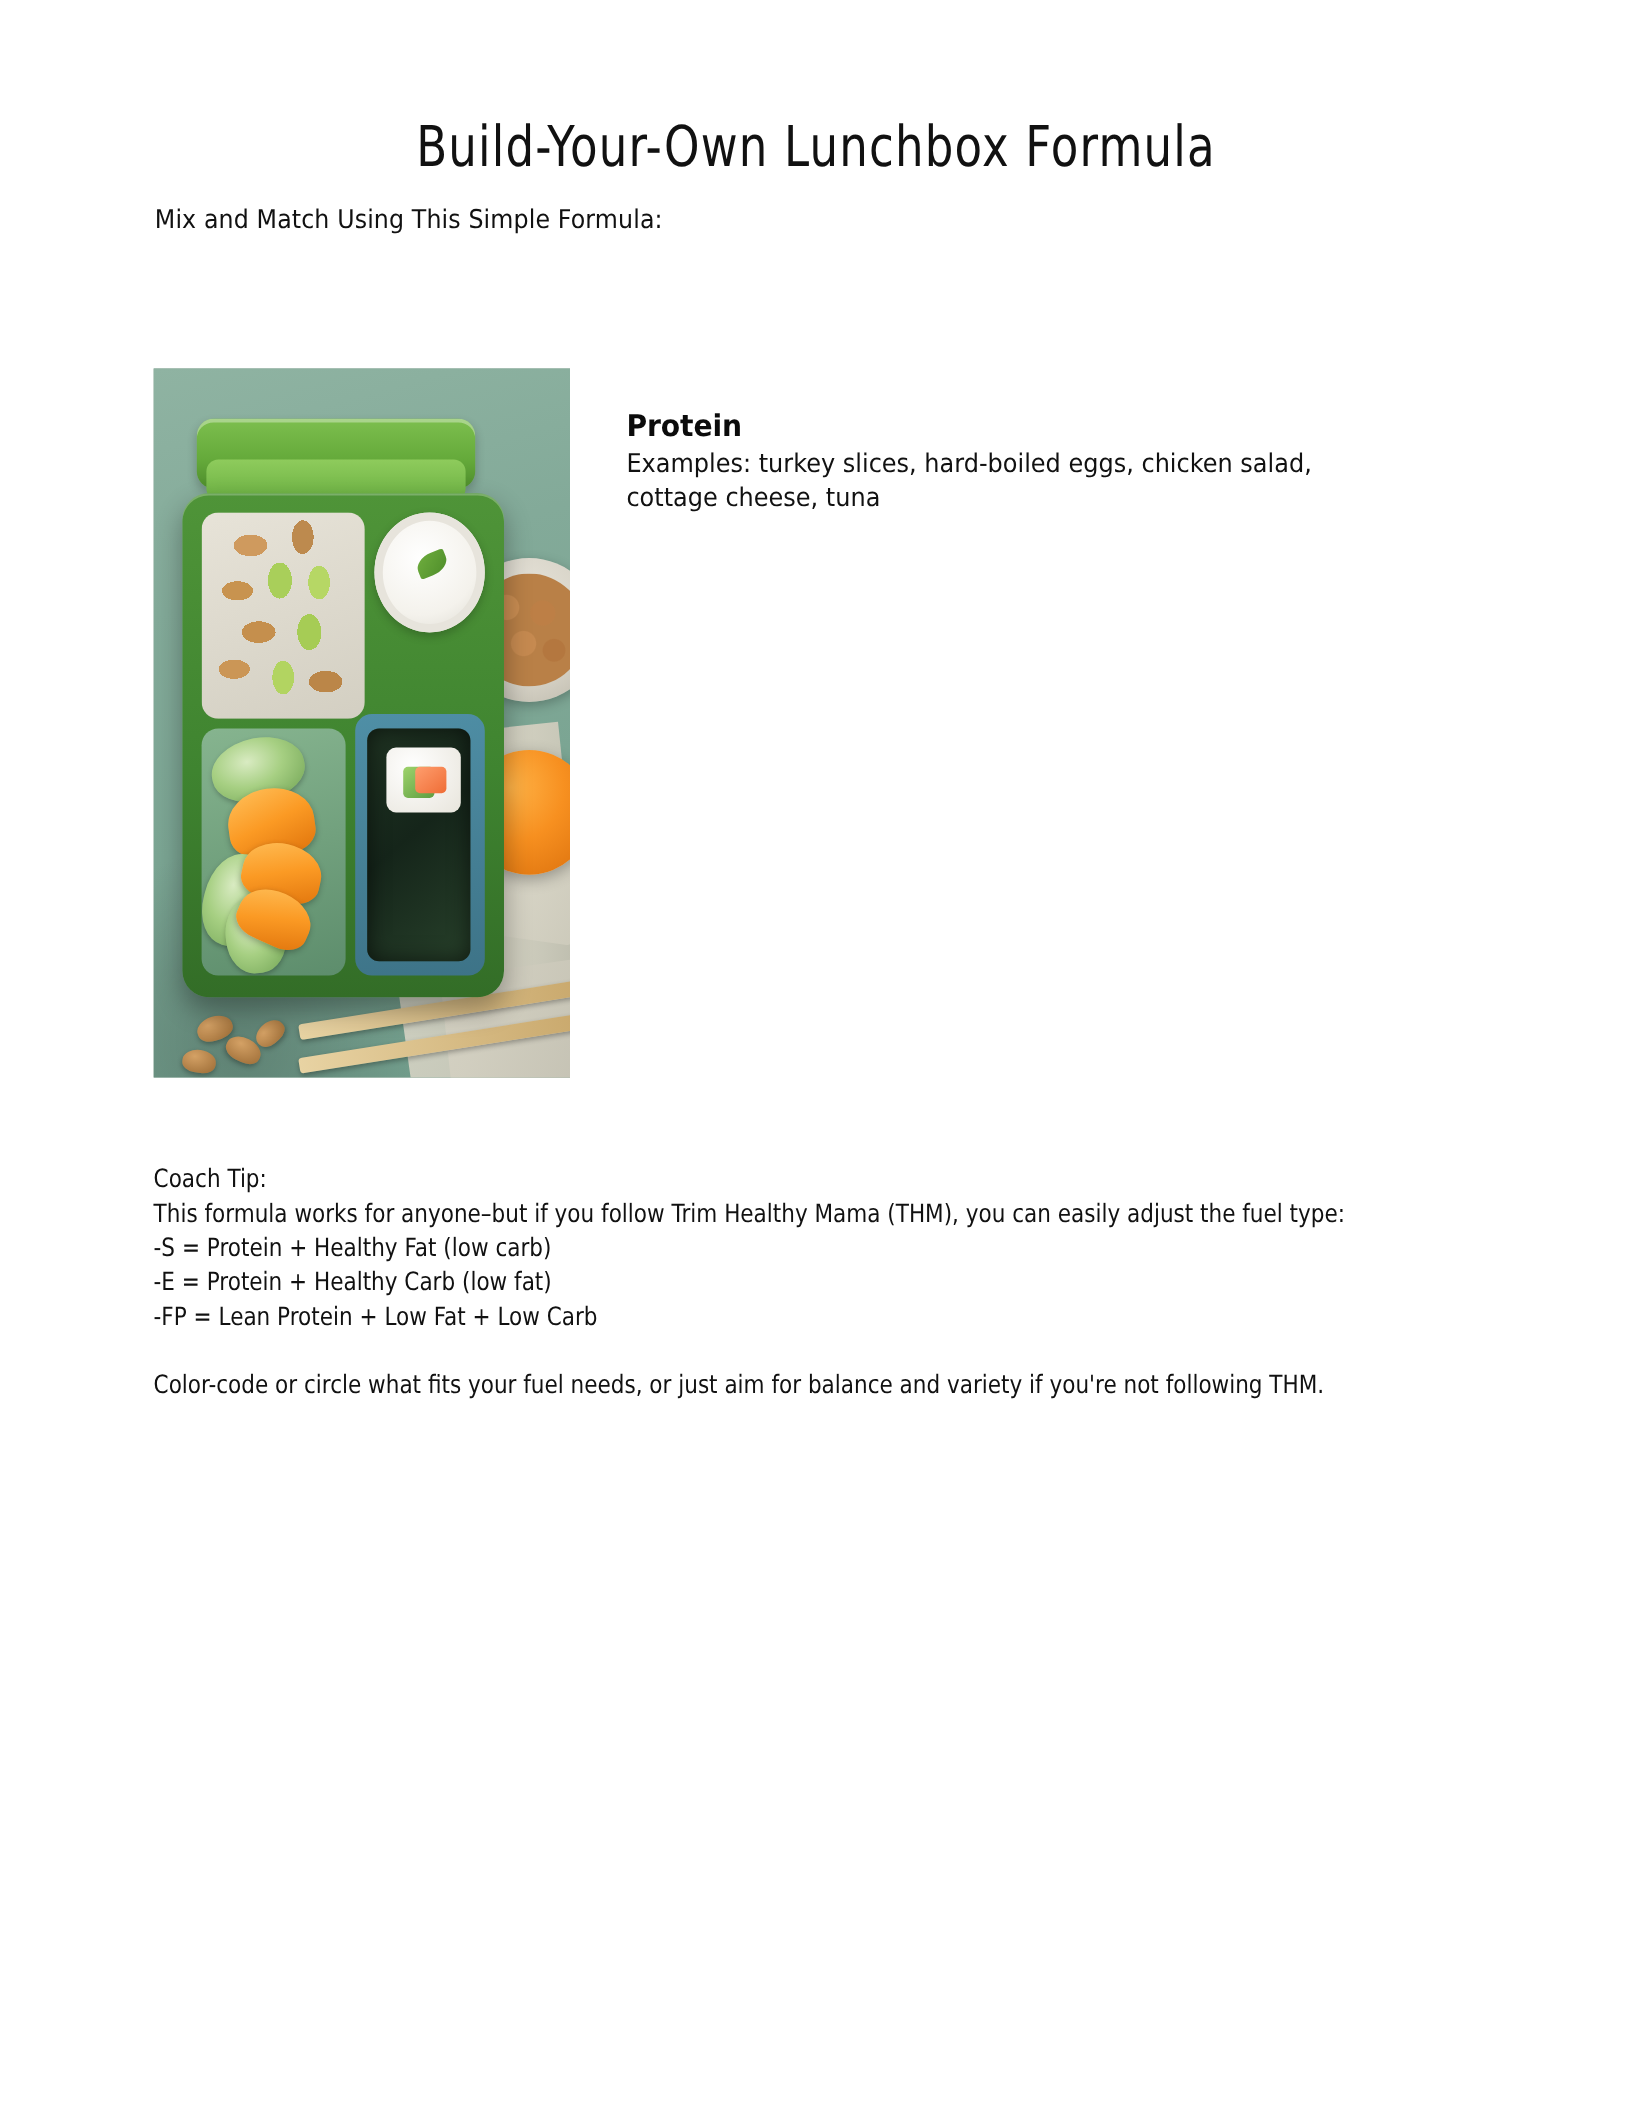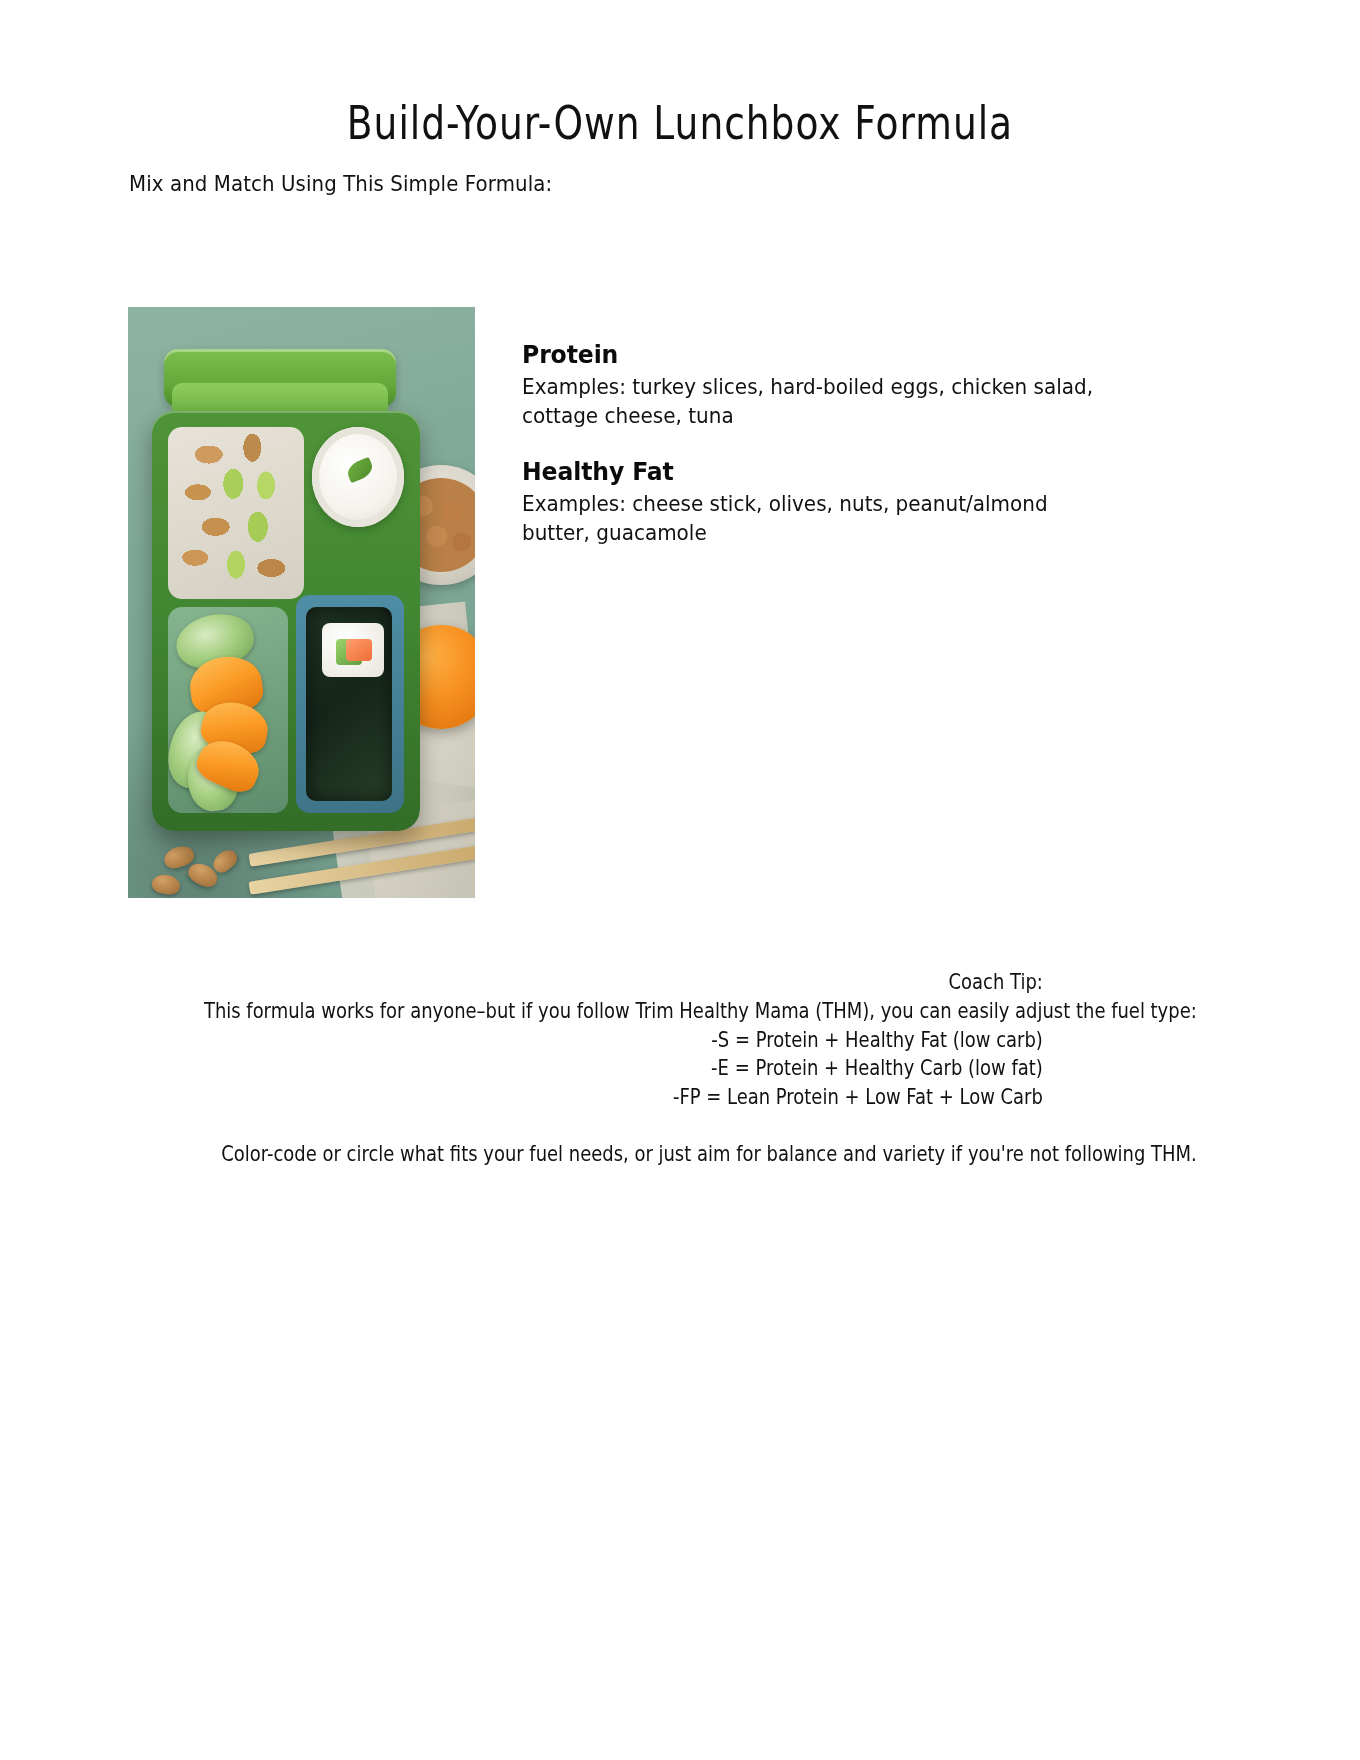--- a/index.html
+++ b/index.html
@@ -334,21 +334,20 @@
   }
   .gap-lg { height: 27px; }
   .gap-md { height: 26px; }
 
   
   .coach-block {
     position: absolute;
     left: 128px;
     top: 968px;
     width: 1070px;
-    text-align: right;
   }
   .coach-line {
     font-family: "DejaVu Sans", sans-serif;
     font-weight: 400;
     font-size: 21px;
     line-height: 28.8px;
     color: #111111;
     margin: 0;
     transform: scaleX(0.855);
     transform-origin: left top;
@@ -420,24 +419,20 @@
 
   <div class="col-right">
 
     <div>
       <p class="sec-head-bold">Protein</p>
       <p class="sec-body">Examples: turkey slices, hard-boiled eggs, chicken salad, cottage cheese, tuna</p>
     </div>
 
     <div class="gap-lg"></div>
 
-    <div>
-      <p class="sec-head-bold">Healthy Fat</p>
-      <p class="sec-body">Examples: cheese stick, olives, nuts, peanut/almond butter, guacamole</p>
-    </div>
 
     <div class="gap-md"></div>
 
 
     <div class="gap-md"></div>
 
 
     <div class="gap-md"></div>
 
 

